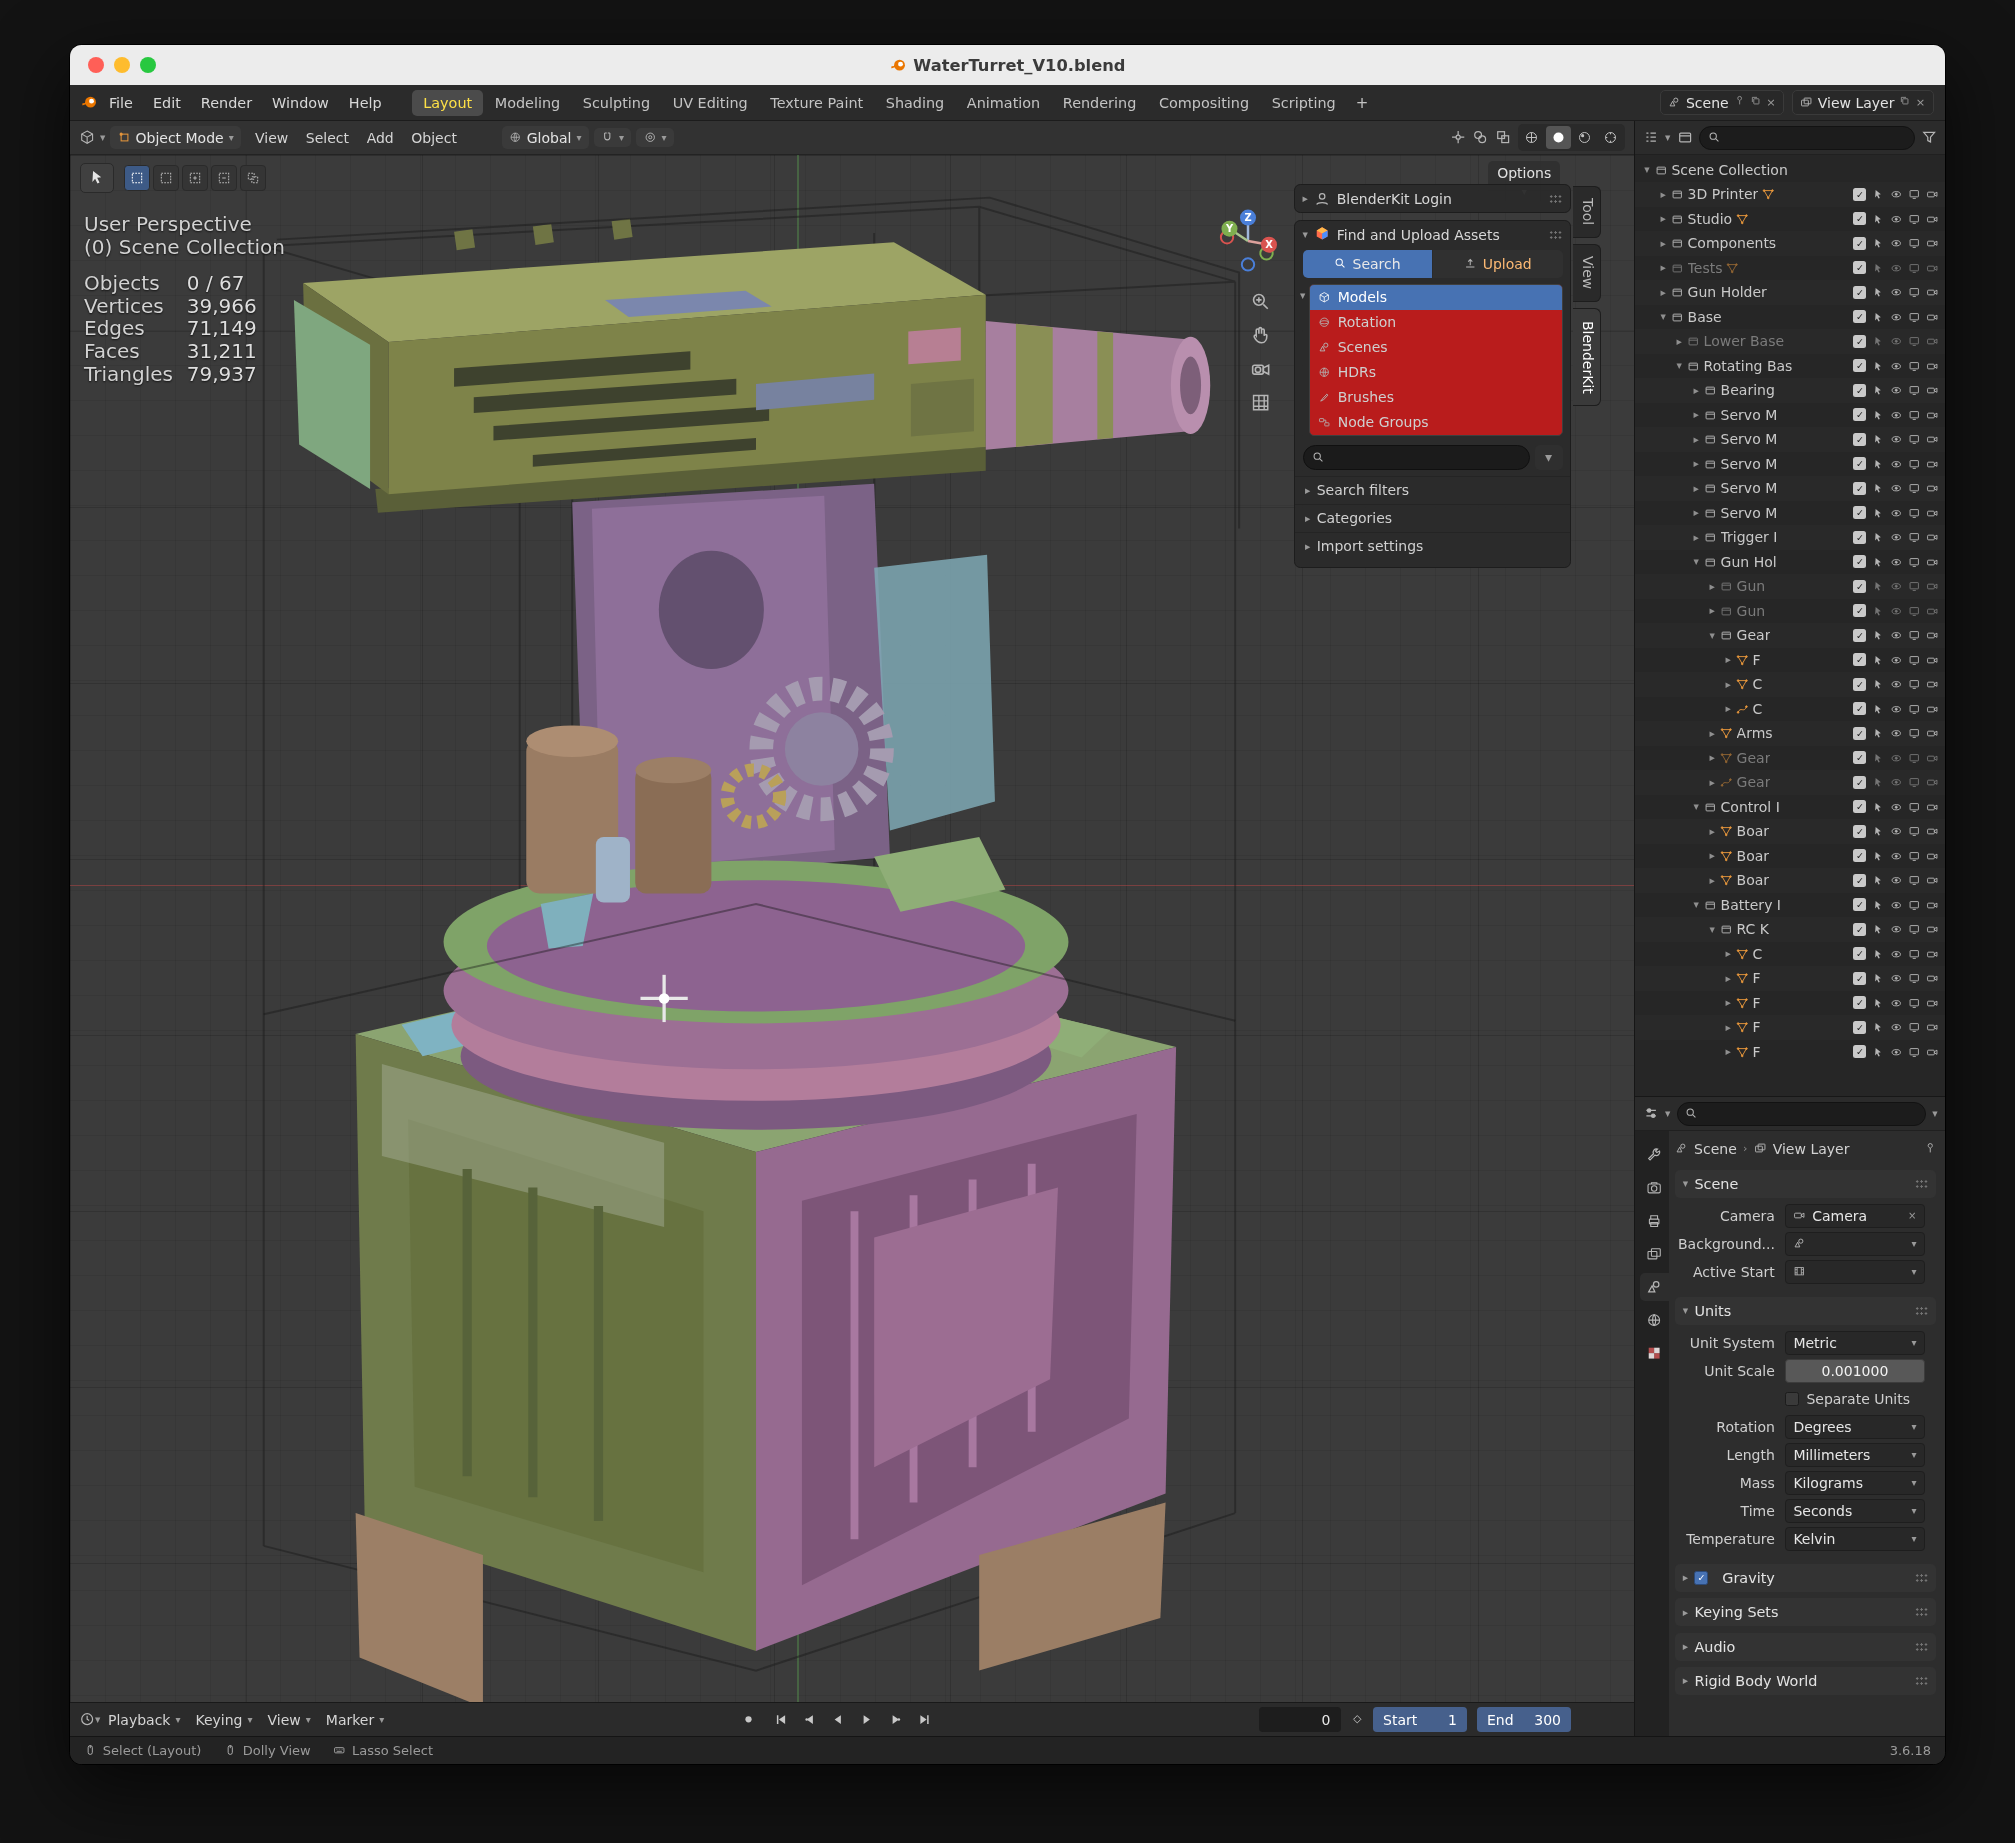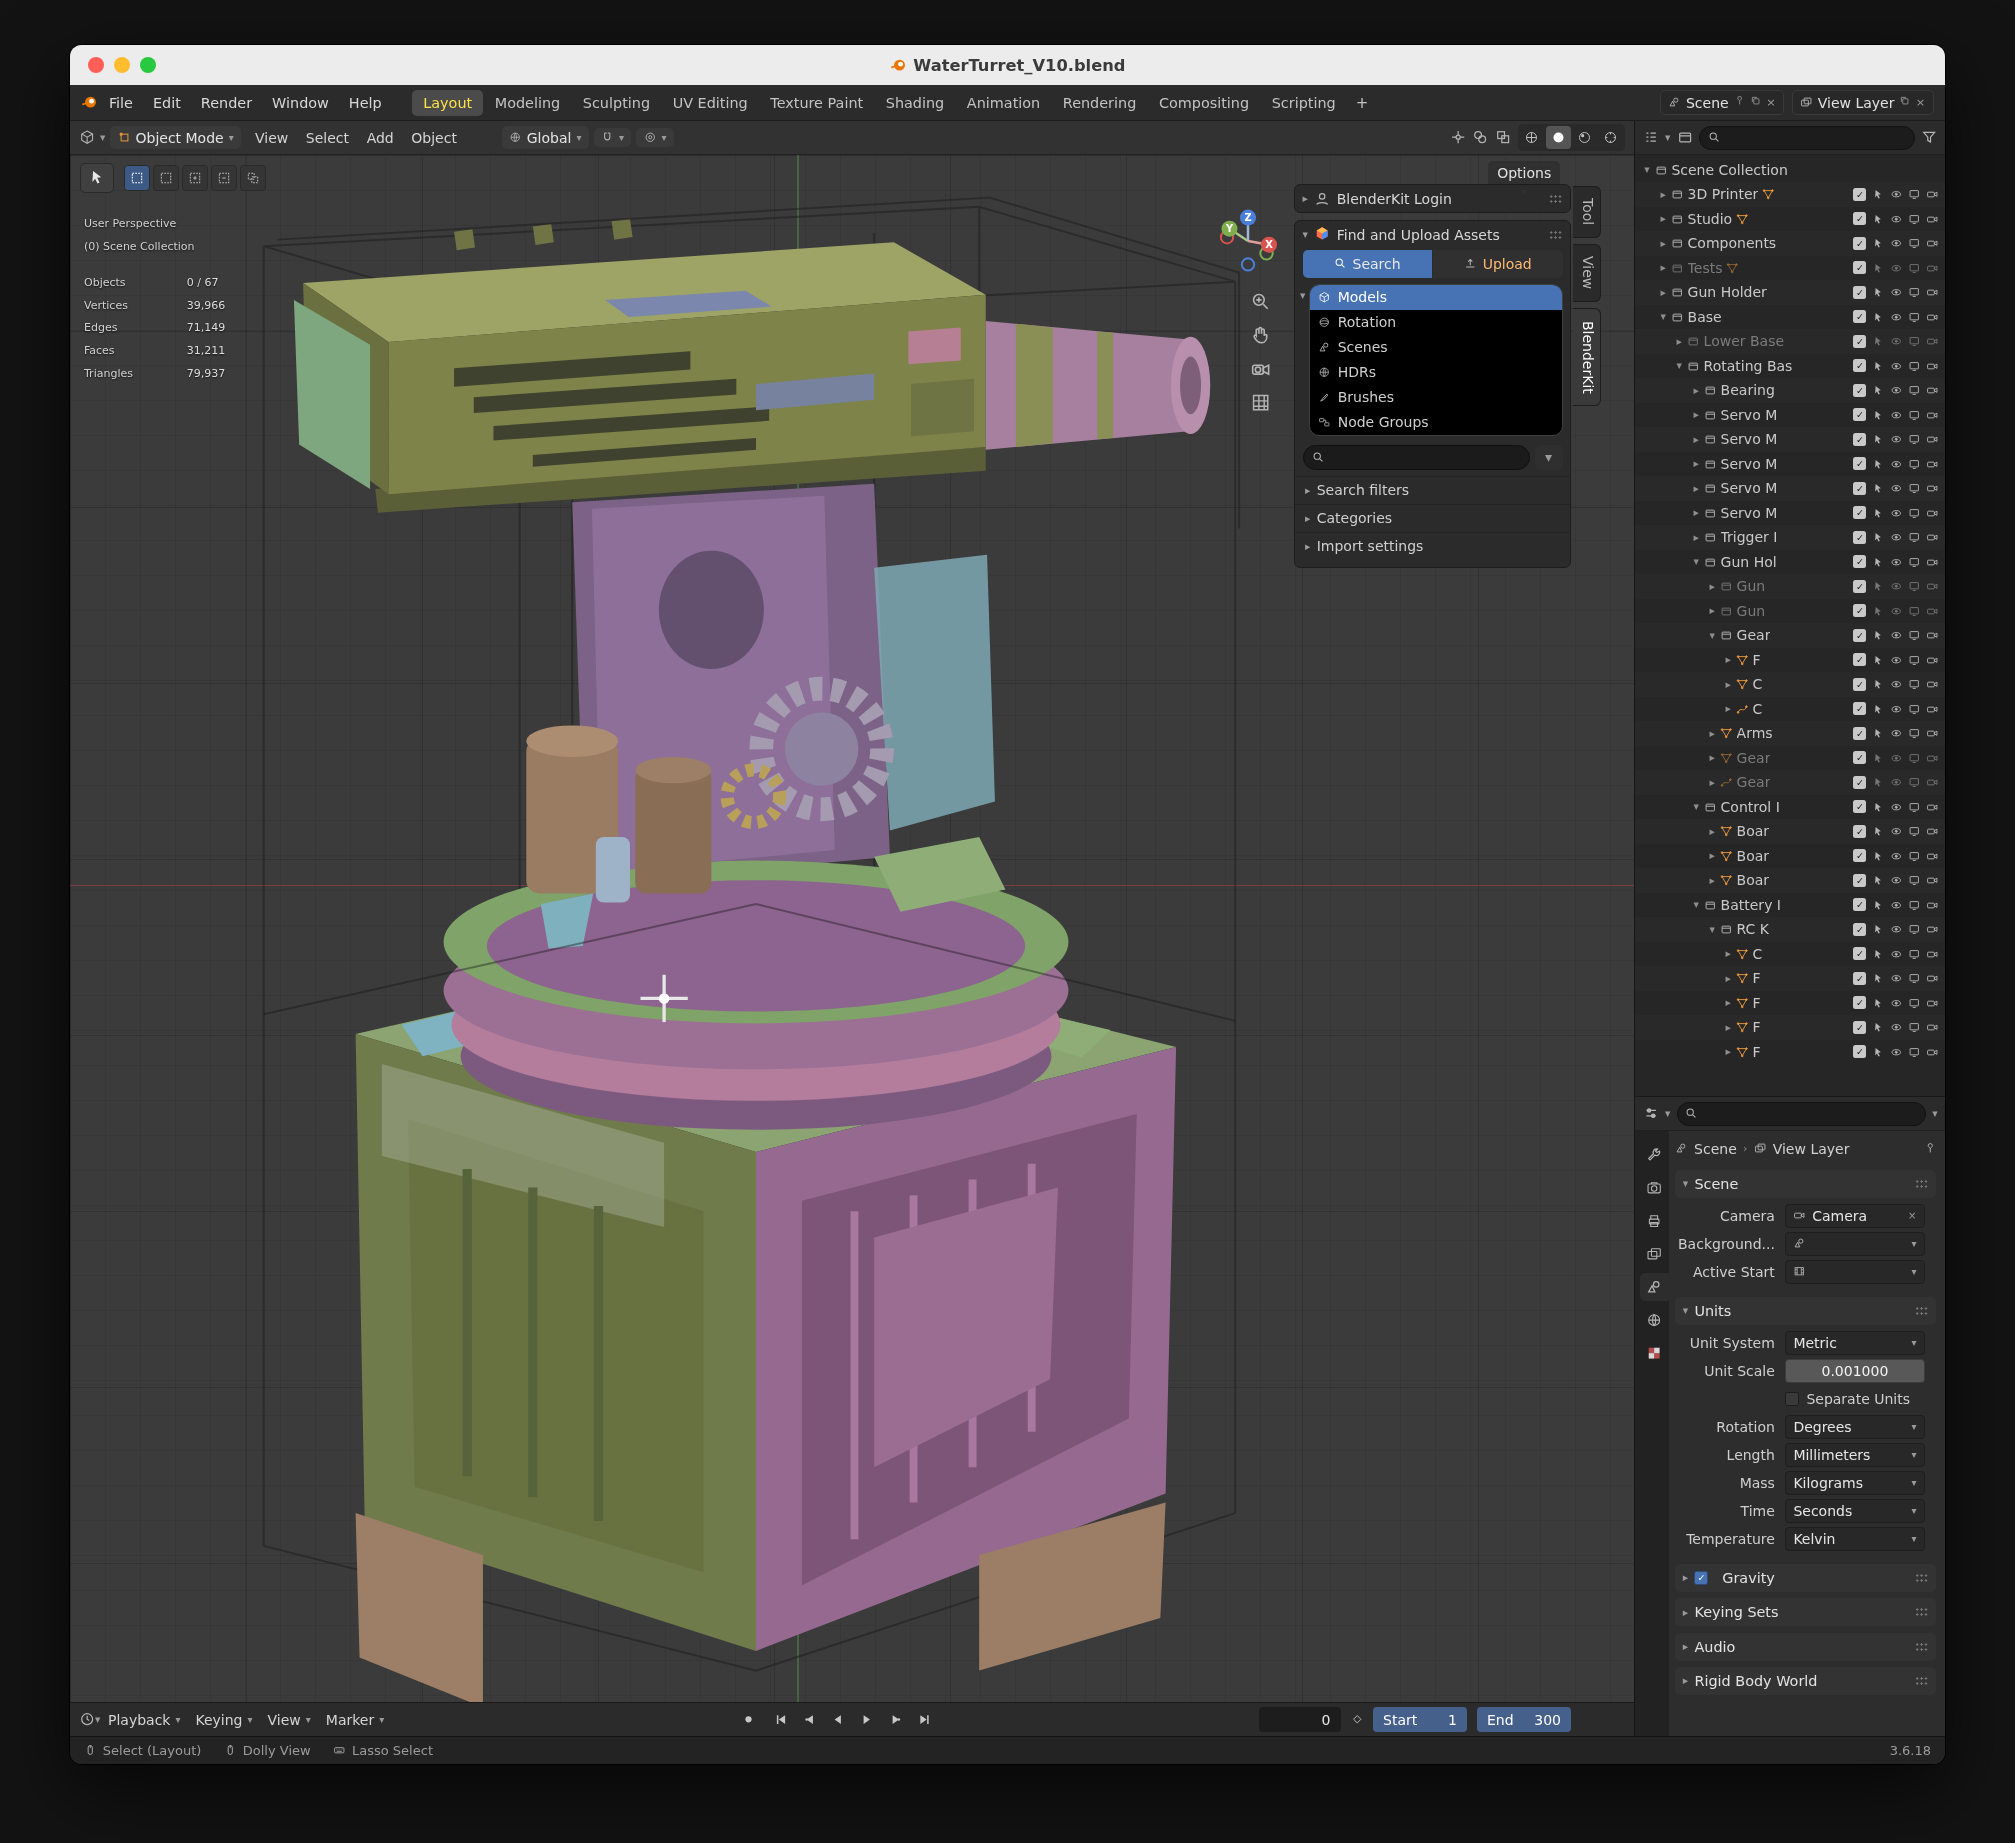--- a/index.html
+++ b/index.html
@@ -53,42 +53,42 @@
   .axis-x { position:absolute; left:0; right:0; top:47.2%; height:1.3px; background:rgba(200,70,70,.45); }
   .axis-y { position:absolute; top:0; bottom:0; left:46.5%; width:1.3px; background:rgba(90,160,80,.40); }
   .model { position:absolute; left:69px; top:19px; width:1129px; height:1536px; }
 
   .vp-tools { position:absolute; top:7.5px; left:10px; display:flex; gap:10px; align-items:center; }
   .tool-btn { width:34px; height:30px; background:#404040; border:0.6px solid #2a2a2a; border-radius:5px; display:flex; align-items:center; justify-content:center; color:#dcdcdc; }
   .mode-icons { display:flex; gap:3.1px; }
   .mode-ico { width:26px; height:26px; border-radius:3.8px; background:#353535; border:0.6px solid #2a2a2a; display:flex; align-items:center; justify-content:center; color:#b8b8b8; }
   .mode-ico.active { background:#3d5a86; color:#fff; }
 
-  .vp-stats { position:absolute; top:58px; left:14px; color:#d2d2d2; font-size:11px; line-height:22.6px; text-shadow:0 0.6px 1.9px rgba(0,0,0,.7); }
+  .vp-stats { position:absolute; top:58px; left:14px; color:#d2d2d2; font-size:20px; line-height:22.6px; text-shadow:0 0.6px 1.9px rgba(0,0,0,.7); }
   .stat-grid { display:grid; grid-template-columns:94px auto; margin-top:14px; column-gap:8.8px; }
   .stat-value { color:#dedede; }
 
   .options-btn { position:absolute; top:6.3px; right:74px; display:flex; align-items:center; gap:5px; color:#e2e2e2; font-size:14px;
                  background:rgba(45,45,45,.75); border-radius:5px; padding:3.8px 8.8px;flex-direction:column; }
 
   .gizmo { position:absolute; top:49px; right:349px; width:74px; height:74px; }
   .vp-nav { position:absolute; top:136px; right:363px; display:flex; flex-direction:column; gap:12.5px; align-items:center; color:#c8c8c8; }
   .vp-nav .ico { width:21.3px; height:21.3px; }
 
   
   .bk-panel { position:absolute; top:29px; right:63px; width:277px; display:flex; flex-direction:column; gap:6.3px; font-size:14px; }
   .bk-box { background:rgba(42,42,42,.94); border:0.6px solid #1d1d1d; border-radius:6.3px; color:#d8d8d8; }
   .bk-row { display:flex; align-items:center; gap:6.3px; padding:5.6px 7.5px; }
   .grip { width:14px; height:10px; margin-left:auto; background-image:radial-gradient(#757575 1px, transparent 1.2px); background-size:4.4px 5px; }
   .bk-tabs { display:flex; margin:1.3px 7.5px 0 7.5px; gap:1.3px; }
   .bk-tab { flex:1; display:flex; align-items:center; justify-content:center; gap:6.3px; height:28px; font-size:14px; color:#e8e8e8; background:#303030; }
   .bk-tab.search { background:#4772b3; border-radius:5px 0 0 5px; }
   .bk-tab.upload { border-radius:0 5px 5px 0; color:#fdba74; }
   .bk-dd-wrap { display:flex; gap:3.8px; margin:6.3px 7.5px 0 5px; align-items:flex-start; }
-  .bk-dd { flex:1; background:#000000; border:0.6px solid #3f3f3f; border-radius:10px; overflow:hidden; }
+  .bk-dd { flex:1; background:#b91c1c; border:0.6px solid #3f3f3f; border-radius:5px; overflow:hidden; }
   .bk-dd-row { display:flex; align-items:center; gap:7.5px; height:25px; padding:0 7.5px; color:#cfcfcf; }
   .bk-dd-row.selected { background:#4772b3; color:#ffffff; }
   .bk-search-row { display:flex; gap:5px; margin:8.8px 7.5px 0 7.5px; align-items:center; }
   .bk-search { flex:1; height:25px; background:#1b1b1b; border:0.6px solid #101010; border-radius:12.5px; display:flex; align-items:center; gap:6.3px; padding:0 8.8px; color:#9a9a9a; }
   .bk-search input { background:transparent; border:none; outline:none; color:#ddd; font-size:13px; width:100%; font-family:inherit; }
   .bk-dd-btn { width:28px; height:25px; background:#2f2f2f; border-radius:5px; display:flex; align-items:center; justify-content:center; color:#9a9a9a; }
   .bk-sections { margin:6.3px 0 2.5px 0; }
   .bk-section { display:flex; align-items:center; gap:6.3px; height:28px; padding:0 10px; color:#d0d0d0; border-top:0.6px solid #242424; }
 
   .side-tabs { position:absolute; top:31px; right:33px; width:28px; display:flex; flex-direction:column; gap:6.3px; }

